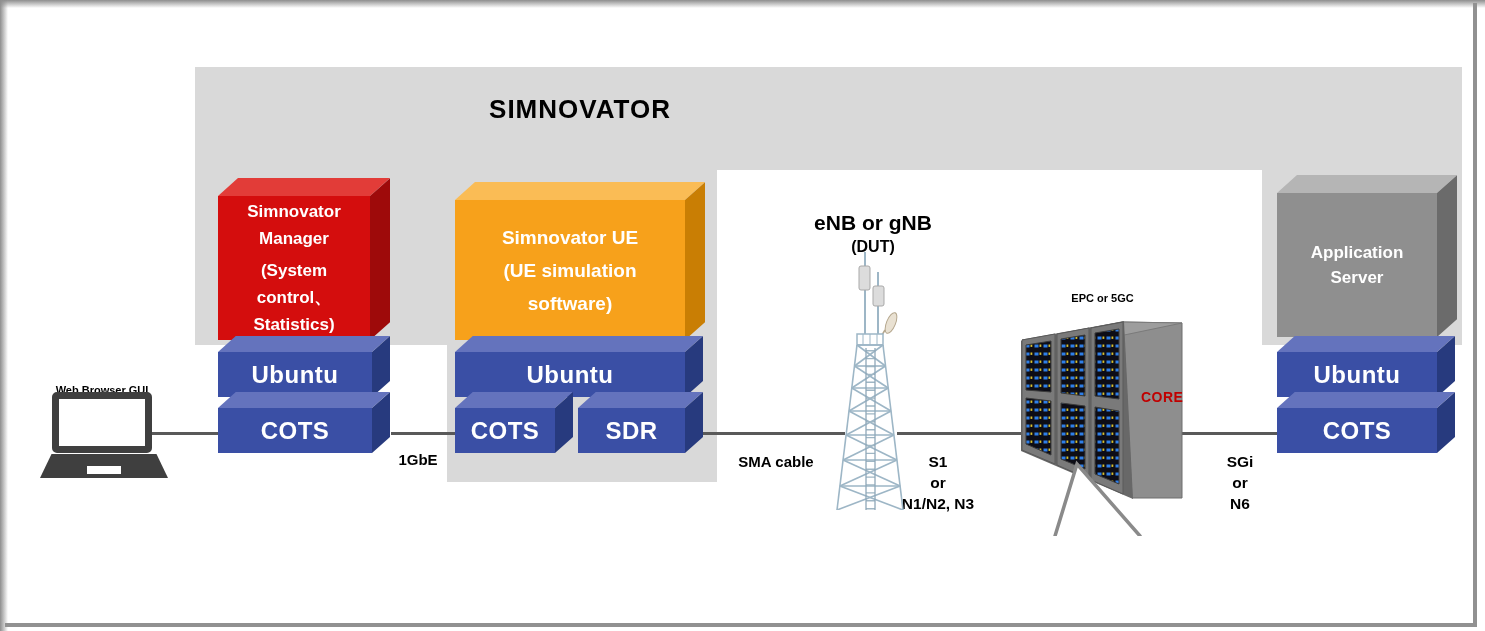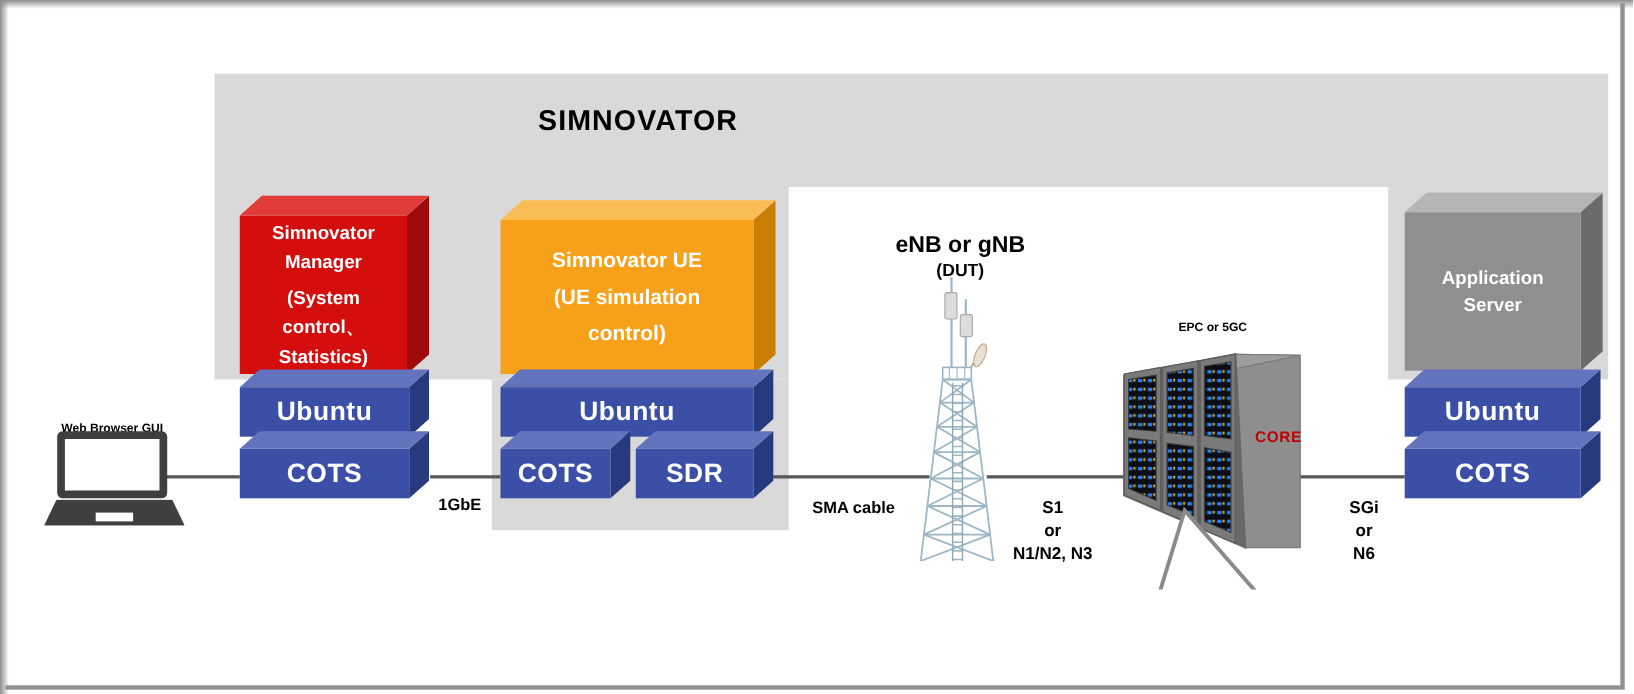--- a/index.html
+++ b/index.html
@@ -64,21 +64,21 @@
   <div class="lbl center" style="left:440px;top:94px;width:280px;font-size:26px;letter-spacing:1px;">SIMNOVATOR</div>
 
   <div class="hline" style="left:150px;width:68px;"></div>
   <div class="hline" style="left:391px;width:64px;"></div>
   <div class="hline" style="left:703px;width:142px;"></div>
   <div class="hline" style="left:897px;width:125px;"></div>
   <div class="hline" style="left:1182px;width:95px;"></div>
 
   <div class="lbl center" style="left:386px;top:451px;width:64px;font-size:15px;">1GbE</div>
   <div class="lbl center" style="left:726px;top:453px;width:100px;font-size:15px;">SMA cable</div>
-  <div class="lbl center" style="left:909px;top:451px;width:96px;font-size:15.5px;line-height:21px;">
+  <div class="lbl center" style="left:890px;top:451px;width:96px;font-size:15.5px;line-height:21px;">
     <span class="stack-line">S1</span>
     <span class="stack-line">or</span>
     <span class="stack-line">N1/N2, N3</span>
   </div>
   <div class="lbl center" style="left:1212px;top:451px;width:56px;font-size:15.5px;line-height:21px;">
     <span class="stack-line">SGi</span>
     <span class="stack-line">or</span>
     <span class="stack-line">N6</span>
   </div>
 
@@ -169,21 +169,21 @@
       <span class="stack-line">Statistics)</span>
     </div>
   </div>
 
   <div class="b3d big orange" style="left:455px;top:200px;width:230px;height:140px;">
     <div class="ftop"></div>
     <div class="fside"></div>
     <div class="front" style="font-size:19px;line-height:33px;">
       <span class="stack-line">Simnovator UE</span>
       <span class="stack-line">(UE simulation</span>
-      <span class="stack-line">control)</span>
+      <span class="stack-line">software)</span>
     </div>
   </div>
 
   <div class="b3d big gray" style="left:1277px;top:193px;width:160px;height:144px;">
     <div class="ftop"></div>
     <div class="fside"></div>
     <div class="front" style="font-size:17px;line-height:25px;">
       <span class="stack-line">Application</span>
       <span class="stack-line">Server</span>
     </div>

